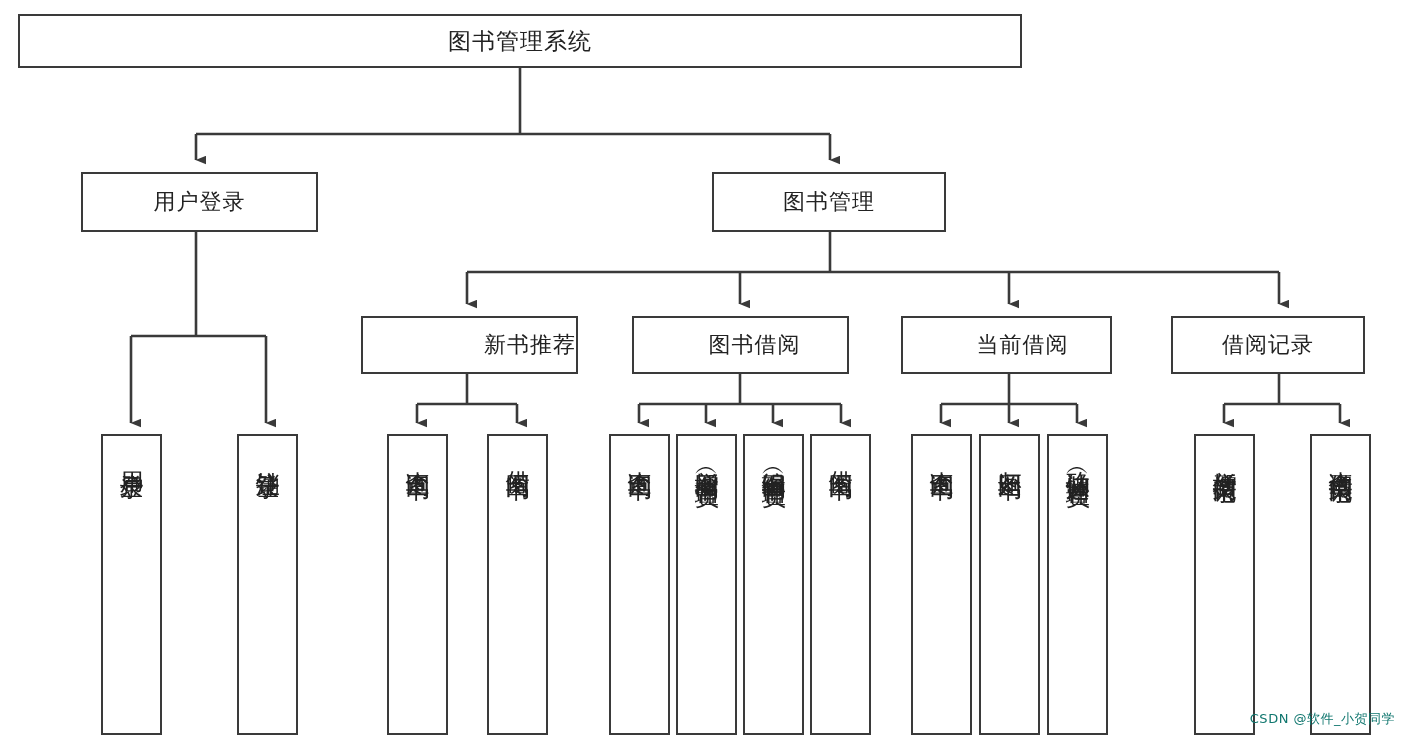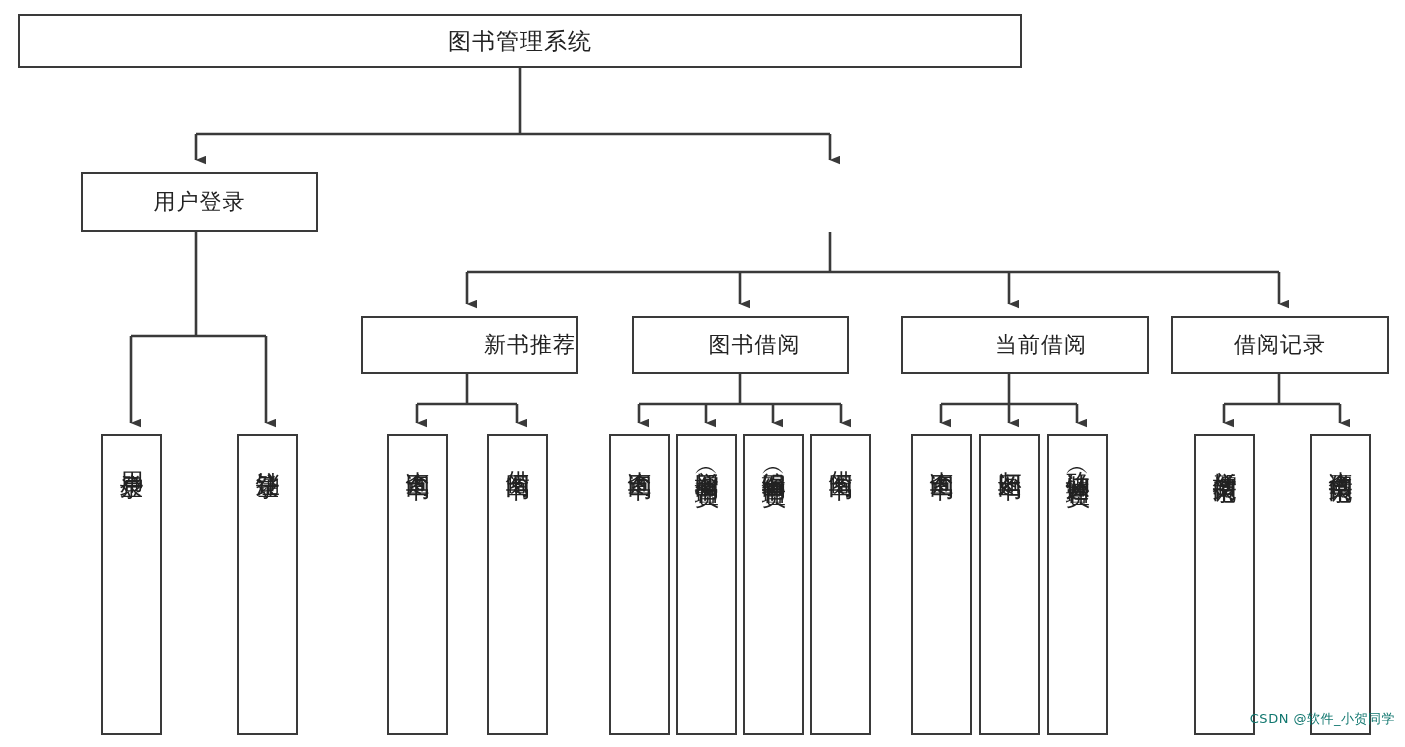--- a/index.html
+++ b/index.html
@@ -74,31 +74,34 @@
     </g>
   </svg>
 
   <div class="node root" style="left:18px;top:14px;width:1004px;height:54px;">
     <span class="lbl">图书管理系统</span>
   </div>
 
   <div class="node" style="left:81px;top:172px;width:237px;height:60px;">
     <span class="lbl">用户登录</span>
   </div>
+  <div class="node" style="left:712px;top:172px;width:234px;height:60px;">
+    <span class="lbl">图书管理</span>
+  </div>
 
   <div class="node" style="left:361px;top:316px;width:217px;height:58px;justify-content:flex-end;">
     <span class="lbl">新书推荐</span>
   </div>
   <div class="node" style="left:632px;top:316px;width:217px;height:58px;padding-left:28px;">
     <span class="lbl">图书借阅</span>
   </div>
-  <div class="node" style="left:901px;top:316px;width:248px;height:58px;padding-left:32px;">
+  <div class="node" style="left:901px;top:316px;width:211px;height:58px;padding-left:32px;">
     <span class="lbl">当前借阅</span>
   </div>
-  <div class="node" style="left:1171px;top:316px;width:218px;height:58px;">
+  <div class="node" style="left:1171px;top:316px;width:194px;height:58px;">
     <span class="lbl">借阅记录</span>
   </div>
 
   <div class="node leaf" style="left:101px;top:434px;width:61px;height:301px;">
     <span class="lbl">用户登录</span>
   </div>
   <div class="node leaf" style="left:237px;top:434px;width:61px;height:301px;">
     <span class="lbl">注销登录</span>
   </div>
 

